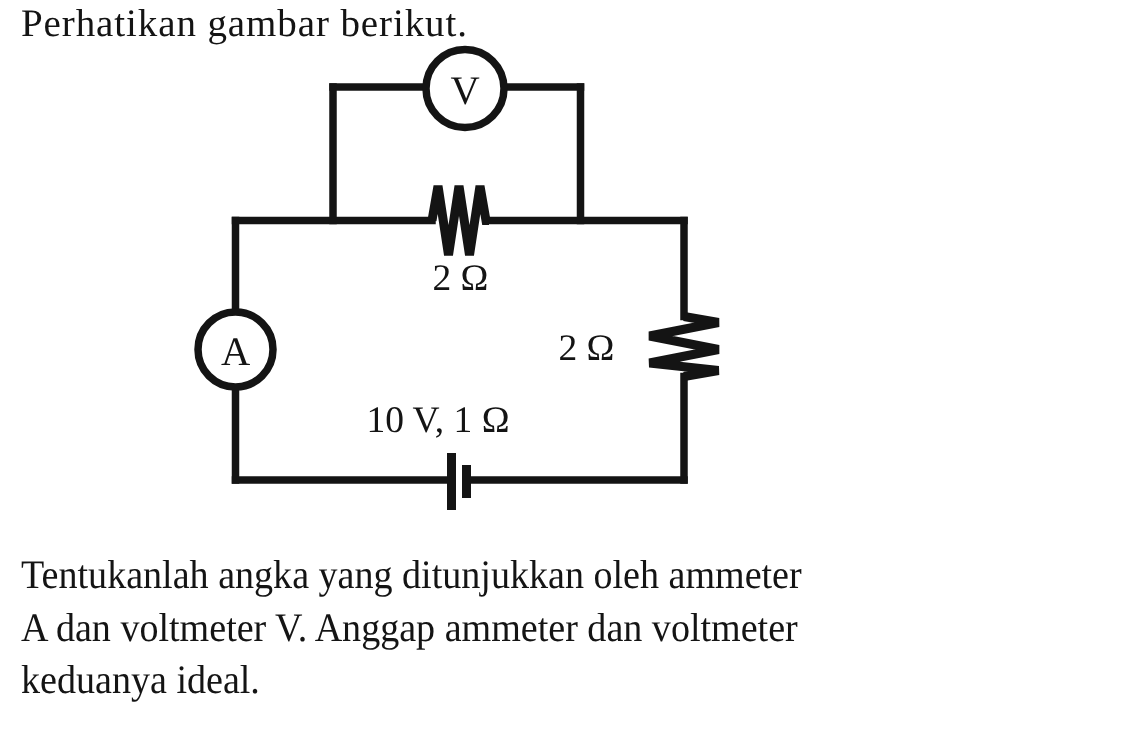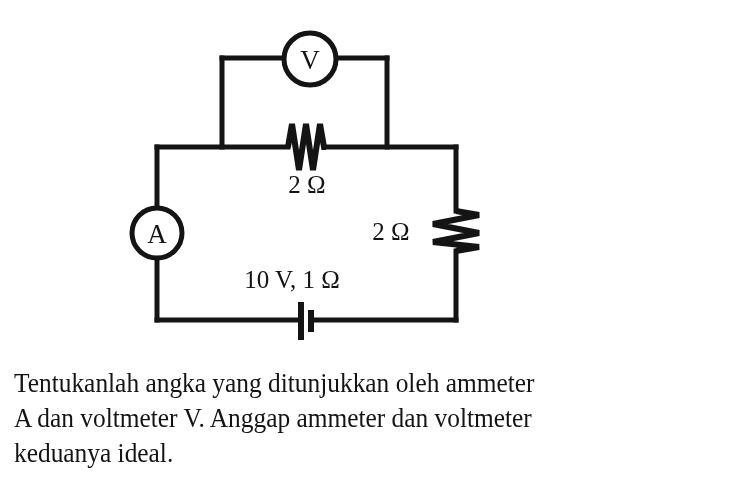--- a/index.html
+++ b/index.html
@@ -86,20 +86,21 @@
     font-family: "Liberation Serif", "DejaVu Serif", serif;
     font-size: 27px;
     fill: #141414;
   }
 </style>
 </head>
 <body>
 
 <div class="page">
 
+  <div class="prompt-top">Perhatikan gambar berikut.</div>
 
   <div class="figure">
     <svg width="750" height="330" viewBox="0 0 750 330">
 
       <path class="wire" d="M 222 121 L 222 32"></path>
 
       <path class="wire" d="M 222 32 L 284 32"></path>
 
       <path class="wire" d="M 336 32 L 387 32"></path>
 

